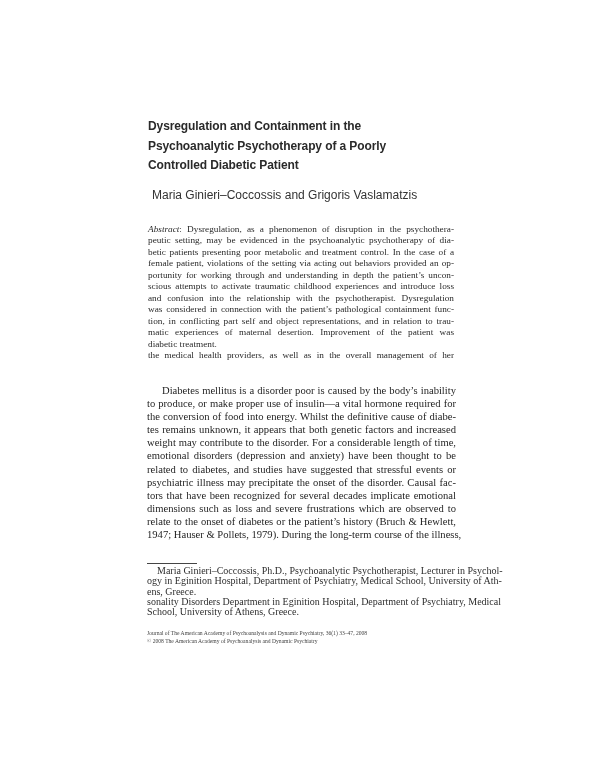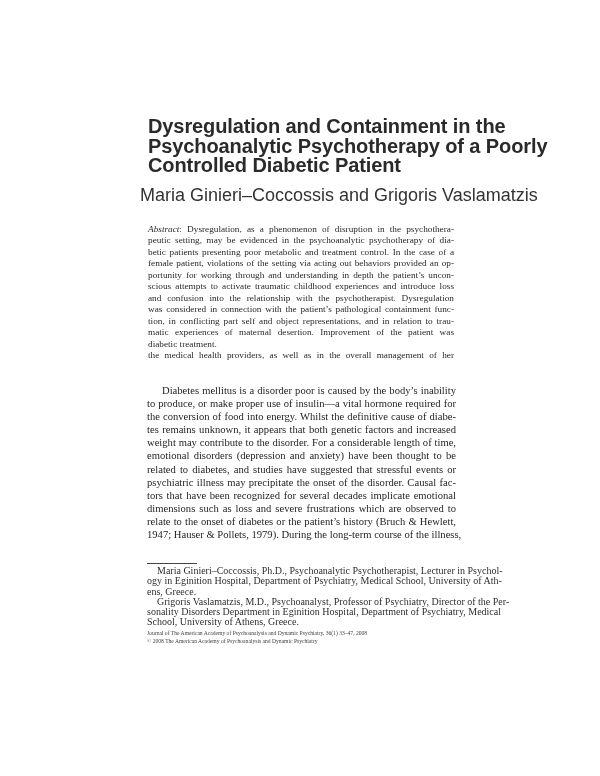--- a/index.html
+++ b/index.html
@@ -20,32 +20,32 @@
       width: 600px; height: 776px;
       background: #ffffff;
     }
     .title {
       position: absolute;
       left: 148px;
       top: 117px;
       width: 320px;
       font-family: "Liberation Sans", sans-serif;
       font-weight: bold;
-      font-size: 20px;
+      font-size: 12px;
       line-height: 19.5px;
       color: #2a2a2a;
       letter-spacing: -0.1px;
     }
     .title span { display: block; white-space: nowrap; }
     .authors {
       position: absolute;
-      left: 140px;
+      left: 152px;
       top: 187px;
       font-family: "Liberation Sans", sans-serif;
-      font-size: 18px;
+      font-size: 12px;
       line-height: 16px;
       color: #333333;
       white-space: nowrap;
     }
     .abstract {
       position: absolute;
       left: 148px;
       top: 224px;
       width: 306px;
       font-family: "Liberation Serif", serif;
@@ -147,21 +147,20 @@
     <span class="line">relate to the onset of diabetes or the patient’s history (Bruch &amp; Hewlett,</span>
     <span class="line">1947; Hauser &amp; Pollets, 1979). During the long-term course of the illness,</span>
   </div>
 
   <div class="footnote-rule"></div>
 
   <div class="footnotes">
     <span class="line indent">Maria Ginieri–Coccossis, Ph.D., Psychoanalytic Psychotherapist, Lecturer in Psychol-</span>
     <span class="line">ogy in Eginition Hospital, Department of Psychiatry, Medical School, University of Ath-</span>
     <span class="line last">ens, Greece.</span>
-    <span class="line indent">Grigoris Vaslamatzis, M.D., Psychoanalyst, Professor of Psychiatry, Director of the Per-</span>
     <span class="line">sonality Disorders Department in Eginition Hospital, Department of Psychiatry, Medical</span>
     <span class="line last">School, University of Athens, Greece.</span>
   </div>
 
   <div class="citation">
     <span>Journal of The American Academy of Psychoanalysis and Dynamic Psychiatry, 36(1) 33–47, 2008</span>
     <span>© 2008 The American Academy of Psychoanalysis and Dynamic Psychiatry</span>
   </div>
 
 </div>

